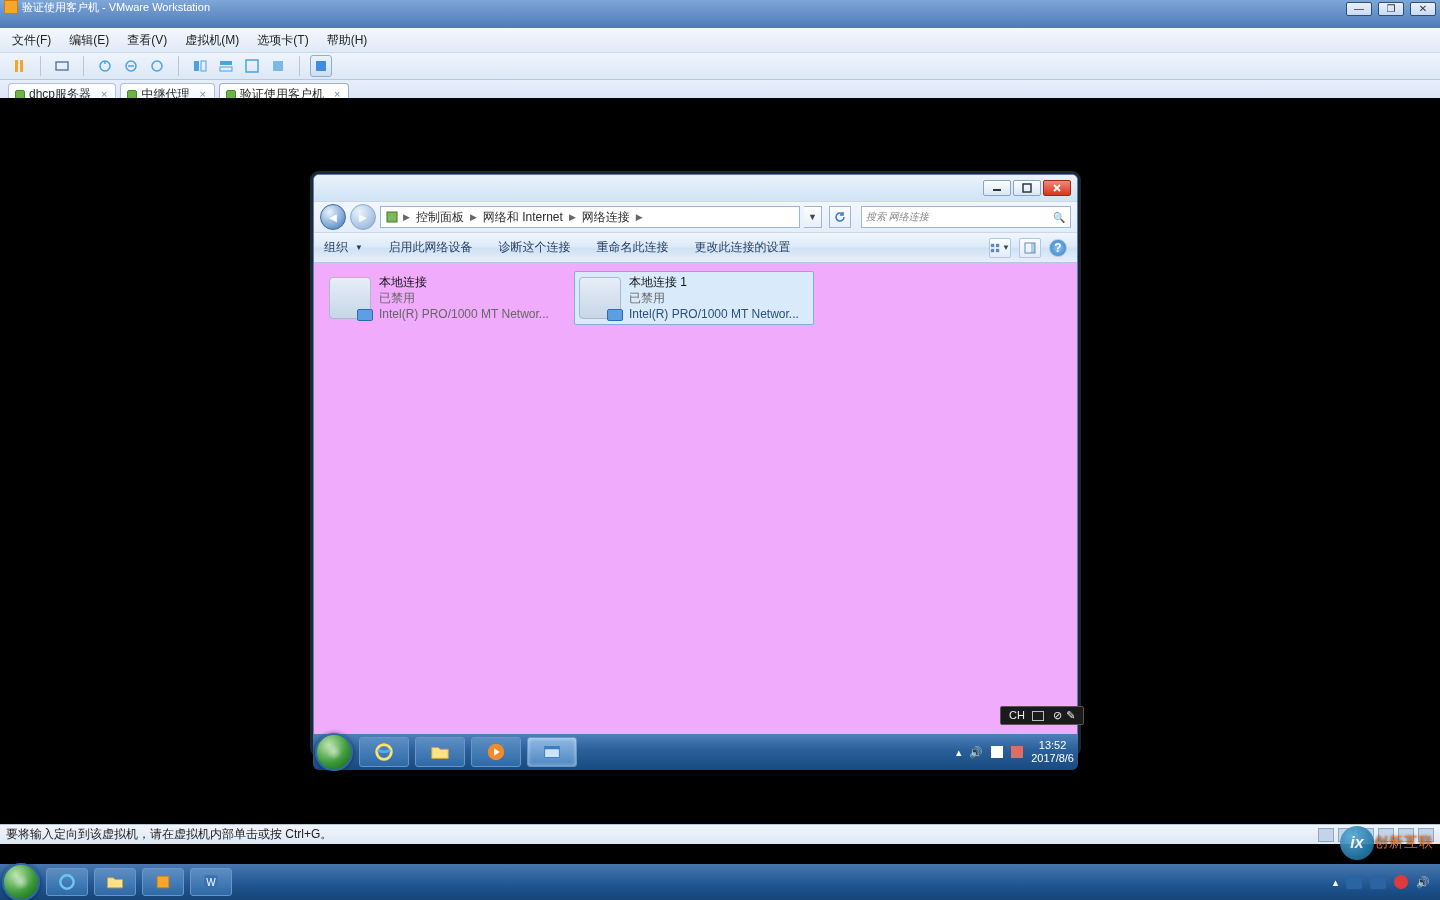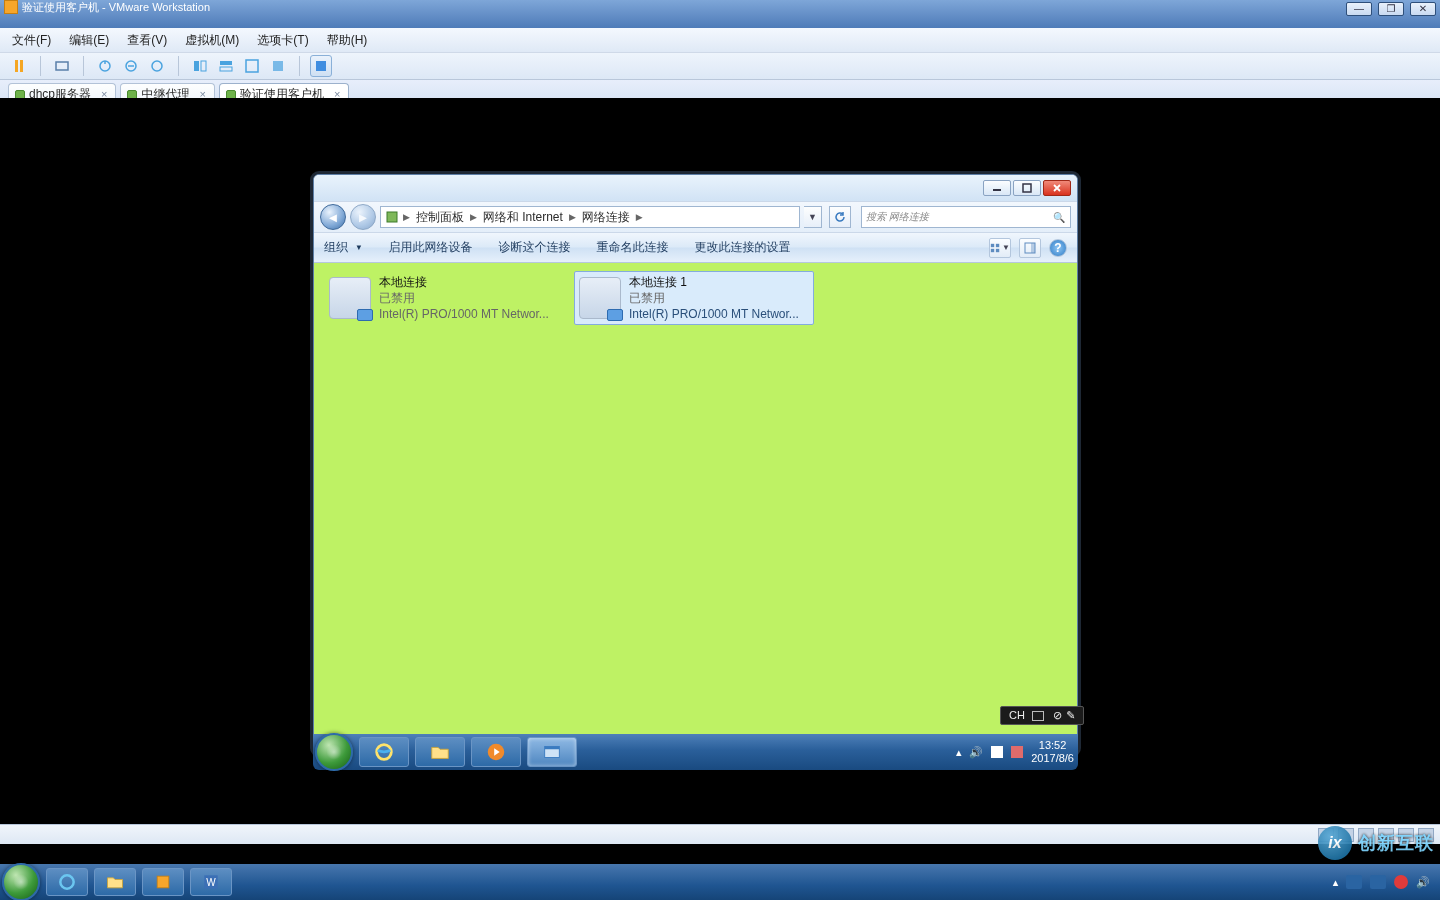--- a/index.html
+++ b/index.html
@@ -39,21 +39,21 @@
 .addrbox .crumb { padding:4px 2px; white-space:nowrap;text-align:center; }
 .addrbox .sep { color:#666; font-size:9px; padding:0 2px; }
 .addr-dd { width:18px; height:22px; border:1px solid #9fb6d1; border-left:none; background:linear-gradient(#fdfefe,#e7eff9); display:flex; align-items:center; justify-content:center; font-size:9px; color:#445; }
 .refresh { width:22px; height:22px; border:1px solid #9fb6d1; background:linear-gradient(#fdfefe,#e7eff9); display:flex; align-items:center; justify-content:center; margin-left:3px; }
 .searchbox { width:210px; height:22px; border:1px solid #9fb6d1; background:#fff; margin-left:6px; display:flex; align-items:center; padding:0 4px; font-size:10px; color:#8a8a8a; font-style:italic; position:relative; }
 .searchbox .mag { position:absolute; right:4px; color:#5d7ea6; font-style:normal; }
 .win7-cmd { height:30px; background:linear-gradient(#f0f6fd 0%,#dceaf8 48%,#cfe1f4 52%,#e6f0fb 100%); border-bottom:1px solid #b6c8de; display:flex; align-items:center; padding:0 10px; font-size:12px; color:#1d3a5d; gap:26px; }
 .win7-cmd .org { display:flex; align-items:center; gap:4px;font-family:Liberation Mono, monospace; }
 .win7-cmd .right { margin-left:auto; display:flex; align-items:center; gap:8px; }
 .cmdicon { width:22px; height:20px; border:1px solid #b3c6dd; border-radius:2px; background:linear-gradient(#fbfdff,#e2ecf7); display:flex; align-items:center; justify-content:center; }
-.netview { position:absolute; top:88px; left:0; right:0; bottom:0; background:#bef264; padding:8px 10px; display:flex; gap:10px; align-items:flex-start; }
+.netview { position:absolute; top:88px; left:0; right:0; bottom:0; background:#f0abfc; padding:8px 10px; display:flex; gap:10px; align-items:flex-start; }
 .conn { width:240px; height:54px; border:1px solid transparent; border-radius:2px; display:flex; align-items:center; padding:4px; gap:8px; font-size:12px; color:#333; }
 .conn.sel { background:#d9ebfb; border-color:#84acdd; }
 .conn .cicon { width:42px; height:42px; background:linear-gradient(#e7eef7,#c7d6e8); border:1px solid #aab9cc; border-radius:4px; position:relative; flex-shrink:0; }
 .conn .cicon::after { content:""; position:absolute; right:-3px; bottom:-3px; width:14px; height:10px; background:#5d9fe3; border:1px solid #2d6bb0; border-radius:2px; }
 .conn .ct { line-height:16px; }
 .conn .t1 { color:#111; }
 .conn .t2 { color:#666; }
 .conn .t3 { color:#666; white-space:nowrap; overflow:hidden; text-overflow:ellipsis; max-width:180px; }
 .conn.sel .t3 { color:#2a4f7a; }
 
@@ -72,23 +72,23 @@
 
 .host-status { position:absolute; left:0; right:0; top:824px; height:20px; background:linear-gradient(#f0f5fb,#dee8f4); border-top:1px solid #b6c5d9; display:flex; align-items:center; font-size:12px; color:#222; padding:0 6px; }
 .host-status .ricons { margin-left:auto; display:flex; gap:4px; }
 .host-status .ricons span { width:16px; height:14px; background:#c4d3e6; border:1px solid #90a7c3; }
 .host-taskbar { position:absolute; left:0; right:0; bottom:0; height:36px; background:linear-gradient(#4877ae,#1f5591 60%,#154477); display:flex; align-items:center; }
 .host-taskbar .startorb { margin-left:2px; }
 .hbtn { width:42px; height:28px; margin-left:6px; border:1px solid #6a95c5; border-radius:3px; background:linear-gradient(#5d8ec2,#2d6aa7); display:flex; align-items:center; justify-content:center; }
 .hbtn svg { width:20px; height:20px; }
 .htray { margin-left:auto; display:flex; align-items:center; gap:8px; padding-right:10px; color:#fff; font-size:11px; }
 .htray .pill { width:16px; height:14px; background:#2a64a2; border-radius:2px; }
-.watermark { position:absolute; right:6px; bottom:40px; display:flex; align-items:center; gap:6px; opacity:.92; pointer-events:none; }
+.watermark { position:absolute; right:6px; bottom:40px; display:flex; align-items:center; opacity:.92; pointer-events:none; }
 .watermark .logo { width:34px; height:34px; border-radius:50%; background:radial-gradient(circle at 35% 30%,#5aa9d6,#0a5f92); display:flex; align-items:center; justify-content:center; color:#fff; font-weight:bold; font-size:16px; font-style:italic; }
-.watermark .txt { color:#7dd3fc; font-size:18px; font-weight:bold; letter-spacing:1px; text-shadow:0 0 3px #000; }
+.watermark .txt { color:#f97316; font-size:14px; font-weight:normal; letter-spacing:1px; text-shadow:0 0 3px #000; }
 </style>
 </head>
 <body>
 
 <div class="host-titlebar">
   <div class="vm-icon"></div>
   <span>验证使用客户机 - VMware Workstation</span>
   <div class="host-winbtns">
     <div>—</div>
     <div>❐</div>
@@ -318,20 +318,21 @@
       <span style="width:12px;height:12px;background:#e06b6b;display:inline-block"></span>
       <div class="clk">
         <div>13:52</div>
         <div>2017/8/6</div>
       </div>
     </div>
   </div>
 </div>
 
 <div class="host-status">
+  <span>要将输入定向到该虚拟机，请在虚拟机内部单击或按 Ctrl+G。</span>
   <div class="ricons">
     <span></span>
       <span></span>
       <span></span>
       <span></span>
       <span></span>
       <span></span>
   </div>
 </div>
 

